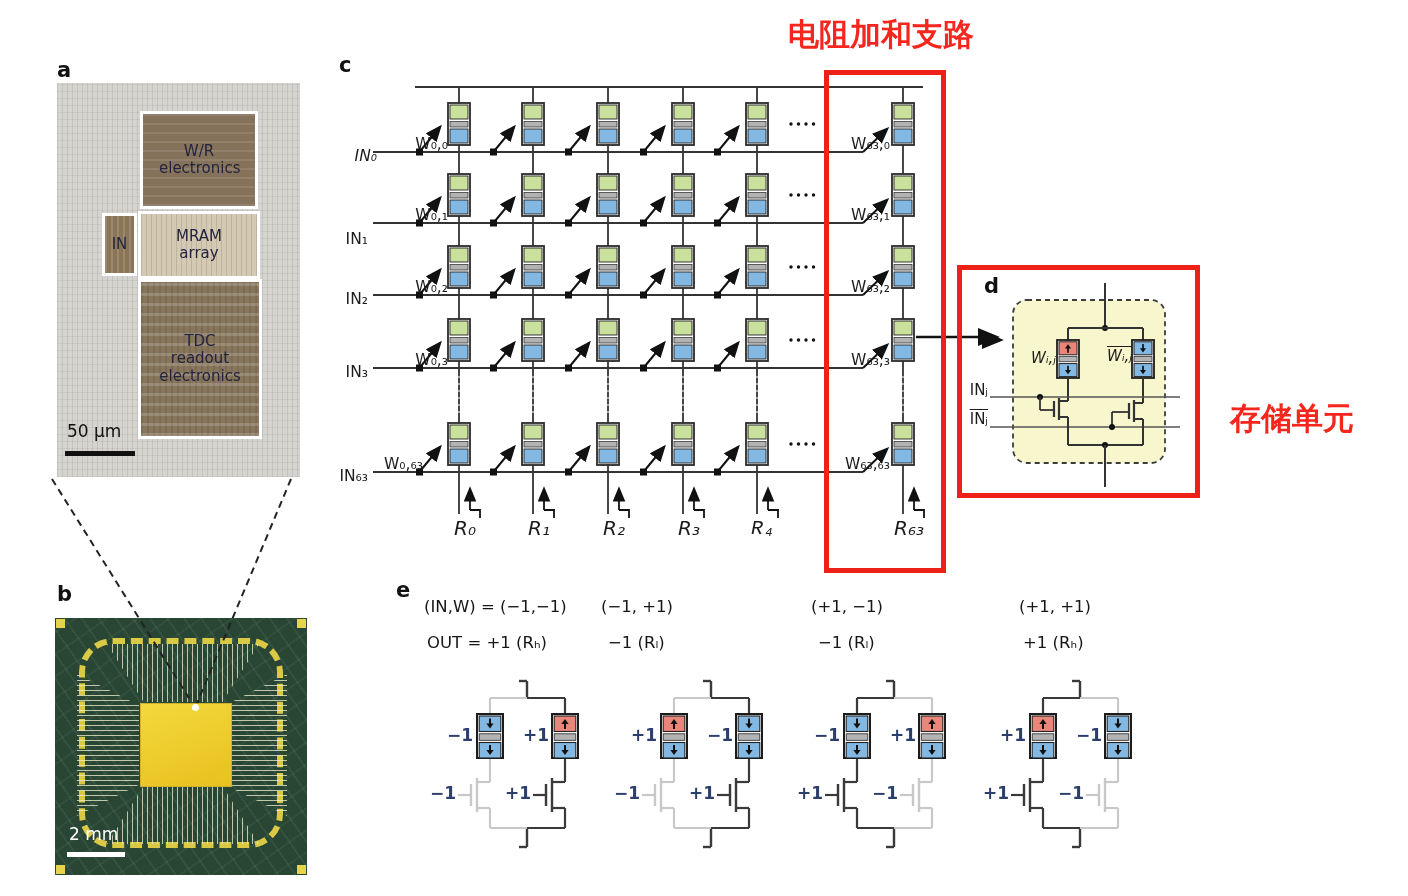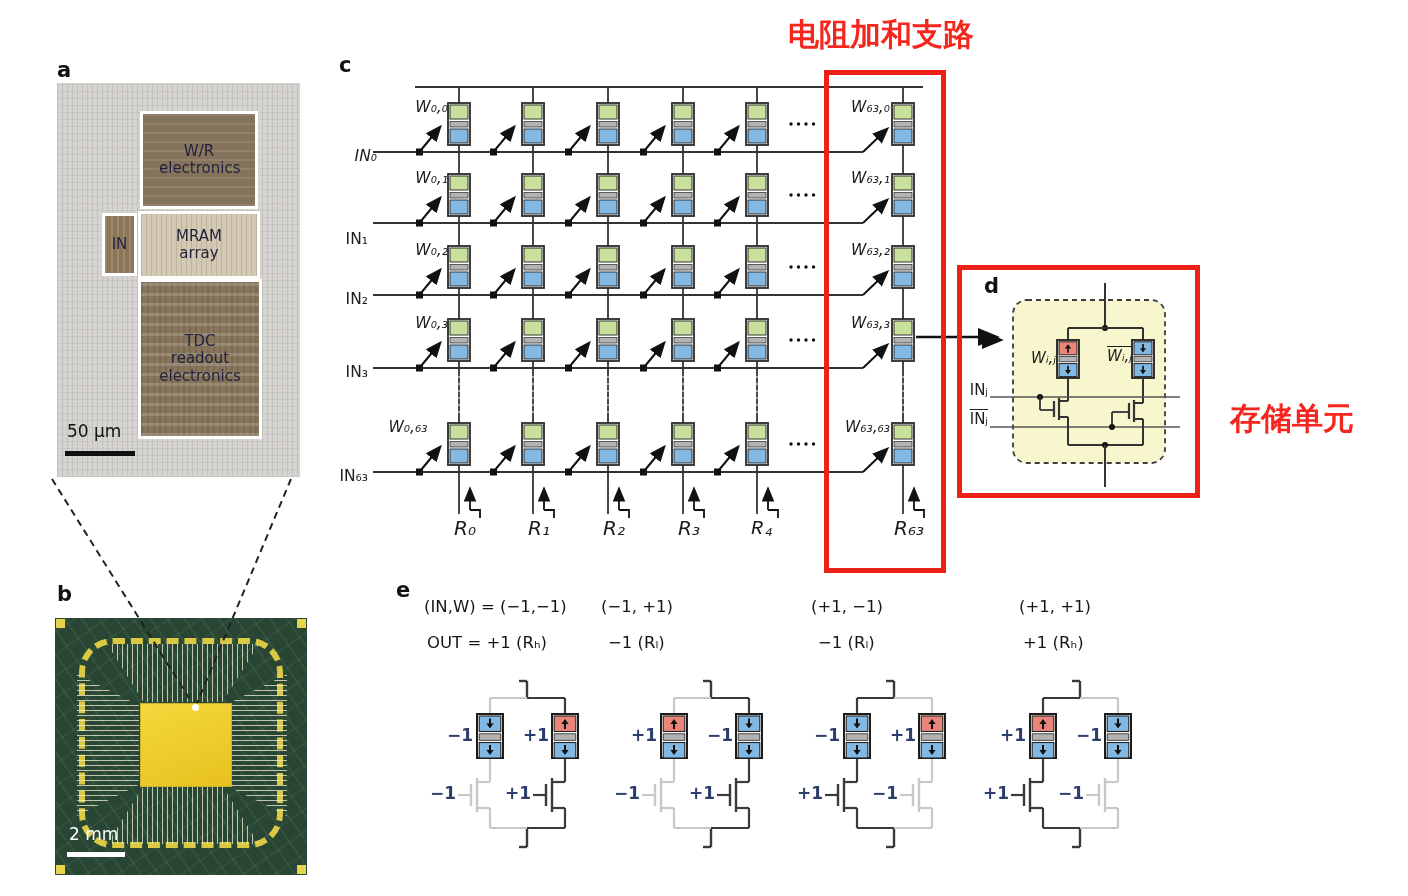--- a/index.html
+++ b/index.html
@@ -4,21 +4,21 @@
 <style>
   html,body{margin:0;padding:0;background:#fff;}
   body{width:1408px;height:896px;font-family:"DejaVu Sans",sans-serif;position:relative;overflow:hidden;}
   #fig{position:absolute;left:0;top:0;width:1408px;height:896px;}
   svg#art{position:absolute;left:0;top:0;z-index:5;pointer-events:none;}
   .panel-letter{position:absolute;font-weight:bold;font-size:21px;color:#111;z-index:8;}
   .redbox{position:absolute;border:5px solid #ee2118;z-index:6;pointer-events:none;box-sizing:border-box;}
   .red-title{position:absolute;color:#f5261d;font-size:31px;font-weight:600;z-index:7;white-space:nowrap;}
   .formula{position:absolute;color:#f5261d;font-size:26px;z-index:7;white-space:nowrap;}
   .lab{position:absolute;font-size:15.5px;color:#1c1c1c;line-height:1.05;white-space:nowrap;z-index:7;}
-  .lab-w{font-style:italic;}
+  .lab-w{margin-top:37px;}
   .lab-r{font-style:italic;font-size:20px;}
   .lab-pm{font-weight:bold;color:#2c3e6b;font-size:17px;font-style:normal;}
   .pd-lab{position:absolute;font-size:15px;font-style:italic;color:#1c1c1c;z-index:7;text-align:right;white-space:nowrap;}
   .ovl{text-decoration:overline;}
   .pe-txt{position:absolute;font-size:16.5px;color:#161616;z-index:7;white-space:nowrap;}
   
   #panel-a{position:absolute;left:57px;top:83px;width:243px;height:394px;z-index:2;
     background:#d6d4d0;
     background-image:repeating-linear-gradient(90deg,rgba(110,104,95,.16) 0 1px,transparent 1px 5px),
                      repeating-linear-gradient(0deg,rgba(110,104,95,.10) 0 1px,transparent 1px 7px);}
@@ -567,21 +567,21 @@
     <div class="lab " style="left: 317px; top: 148px; width: 60px; text-align: right; font-style: italic;">IN₀</div>
     <div class="lab lab-w" style="left: 368px; top: 170px; width: 80px; text-align: right;">W₀,₁</div>
     <div class="lab lab-w" style="left: 808px; top: 170px; width: 82px; text-align: right;">W₆₃,₁</div>
     <div class="lab " style="left: 308px; top: 231px; width: 60px; text-align: right;">IN₁</div>
     <div class="lab lab-w" style="left: 368px; top: 242px; width: 80px; text-align: right;">W₀,₂</div>
     <div class="lab lab-w" style="left: 808px; top: 242px; width: 82px; text-align: right;">W₆₃,₂</div>
     <div class="lab " style="left: 308px; top: 291px; width: 60px; text-align: right;">IN₂</div>
     <div class="lab lab-w" style="left: 368px; top: 315px; width: 80px; text-align: right;">W₀,₃</div>
     <div class="lab lab-w" style="left: 808px; top: 315px; width: 82px; text-align: right;">W₆₃,₃</div>
     <div class="lab " style="left: 308px; top: 364px; width: 60px; text-align: right;">IN₃</div>
-    <div class="lab lab-w" style="left: 368px; top: 419px; width: 80px; text-align: center;">W₀,₆₃</div>
+    <div class="lab lab-w" style="left: 384px; top: 419px; width: 80px; text-align: left;">W₀,₆₃</div>
     <div class="lab lab-w" style="left: 808px; top: 419px; width: 82px; text-align: right;">W₆₃,₆₃</div>
     <div class="lab " style="left: 308px; top: 468px; width: 60px; text-align: right;">IN₆₃</div>
     <div class="lab lab-r" style="left: 445px; top: 518px; width: 40px; text-align: center;">R₀</div>
     <div class="lab lab-r" style="left: 519px; top: 518px; width: 40px; text-align: center;">R₁</div>
     <div class="lab lab-r" style="left: 594px; top: 518px; width: 40px; text-align: center;">R₂</div>
     <div class="lab lab-r" style="left: 669px; top: 518px; width: 40px; text-align: center;">R₃</div>
     <div class="lab lab-r" style="left: 743px; top: 518px; width: 40px; text-align: center; font-family: Liberation Mono, monospace;">R₄</div>
     <div class="lab lab-r" style="left: 889px; top: 518px; width: 40px; text-align: center;">R₆₃</div>
     <div class="lab lab-pm" style="left: 433px; top: 727px; width: 40px; text-align: right;">−1</div>
     <div class="lab lab-pm" style="left: 509px; top: 727px; width: 40px; text-align: right;">+1</div>

